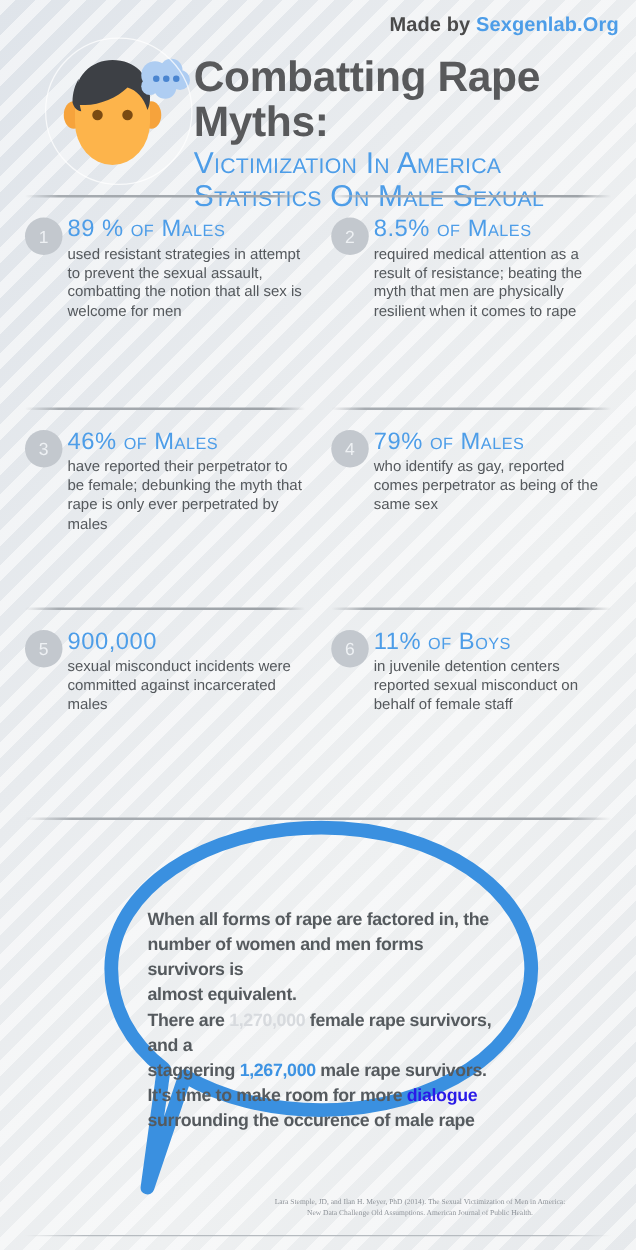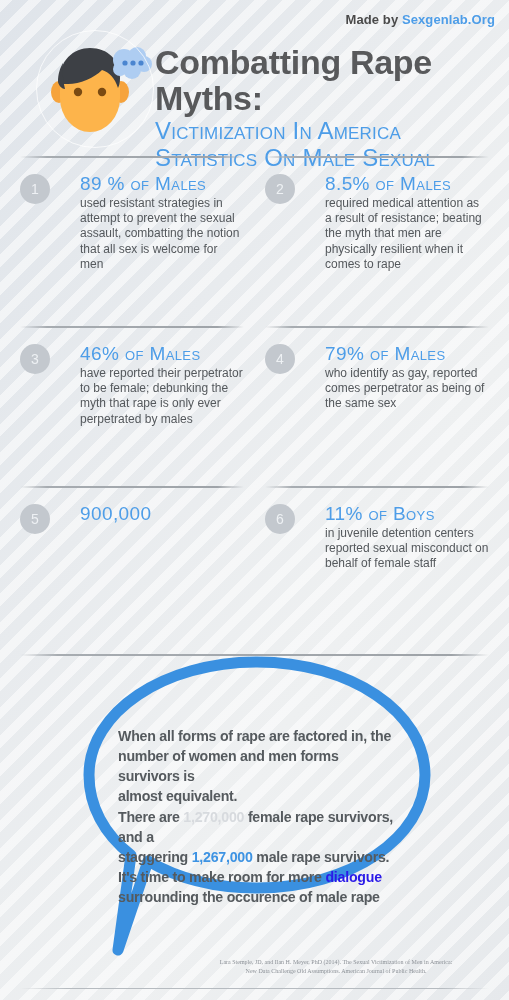--- a/index.html
+++ b/index.html
@@ -14,21 +14,21 @@
       repeating-linear-gradient(135deg,
         rgba(255,255,255,0.55) 0px,
         rgba(255,255,255,0.55) 9px,
         rgba(255,255,255,0.0) 9px,
         rgba(255,255,255,0.0) 20px),
       linear-gradient(120deg,#dfe4ea 0%,#e8ebee 35%,#eef0f1 65%,#e6e9ec 100%);
   }
   
   .credit{
     position:absolute;top:12px;right:14px;
-    font-size:13px;font-weight:bold;color:#4a4a4a;letter-spacing:.1px;
+    font-size:16px;font-weight:bold;color:#4a4a4a;letter-spacing:.1px;
   }
   .credit .site{color:#4d9de8;}
   .mascot{
     position:absolute;left:36px;top:30px;width:118px;height:118px;
   }
   .mascot .ring{
     position:absolute;left:0;top:0;width:116px;height:116px;border-radius:50%;
     border:1px solid rgba(255,255,255,0.75);
   }
   .title-block{
@@ -51,21 +51,21 @@
     height:2px;width:100%;
     background:linear-gradient(90deg,rgba(170,175,180,0) 0%,#a7acb1 12%,#9ea3a8 88%,rgba(170,175,180,0) 100%);
     border-radius:2px;
   }
   .stat .body{position:relative;padding-top:16px;}
   .num-circle{
     position:absolute;left:0;top:16px;width:30px;height:30px;border-radius:50%;
     background:#c3c8ce;color:#eef1f4;font-size:14px;
     display:flex;align-items:center;justify-content:center;
   }
-  .stat .txt{margin-left:60px;}
+  .stat .txt{margin-left:34px;}
   .stat .headline{
     font-size:19px;color:#4d9de8;line-height:1.05;margin-bottom:2px;
     font-variant:small-caps;letter-spacing:.4px;white-space:nowrap;
   }
   .stat .desc{
     font-family:Liberation Sans, sans-serif;
     font-size:12px;color:#54585c;line-height:1.27;
   }
   
   #s1{left:20px;top:156px;}
@@ -190,20 +190,21 @@
       </div>
     </div>
   </div>
 
   <div class="stat" id="s5">
     <div class="rule"></div>
     <div class="body">
       <div class="num-circle">5</div>
       <div class="txt">
         <div class="headline">900,000</div>
+        <div class="desc">sexual misconduct incidents were committed against incarcerated males</div>
       </div>
     </div>
   </div>
 
   <div class="stat" id="s6">
     <div class="rule"></div>
     <div class="body">
       <div class="num-circle">6</div>
       <div class="txt">
         <div class="headline">11% of Boys</div>

